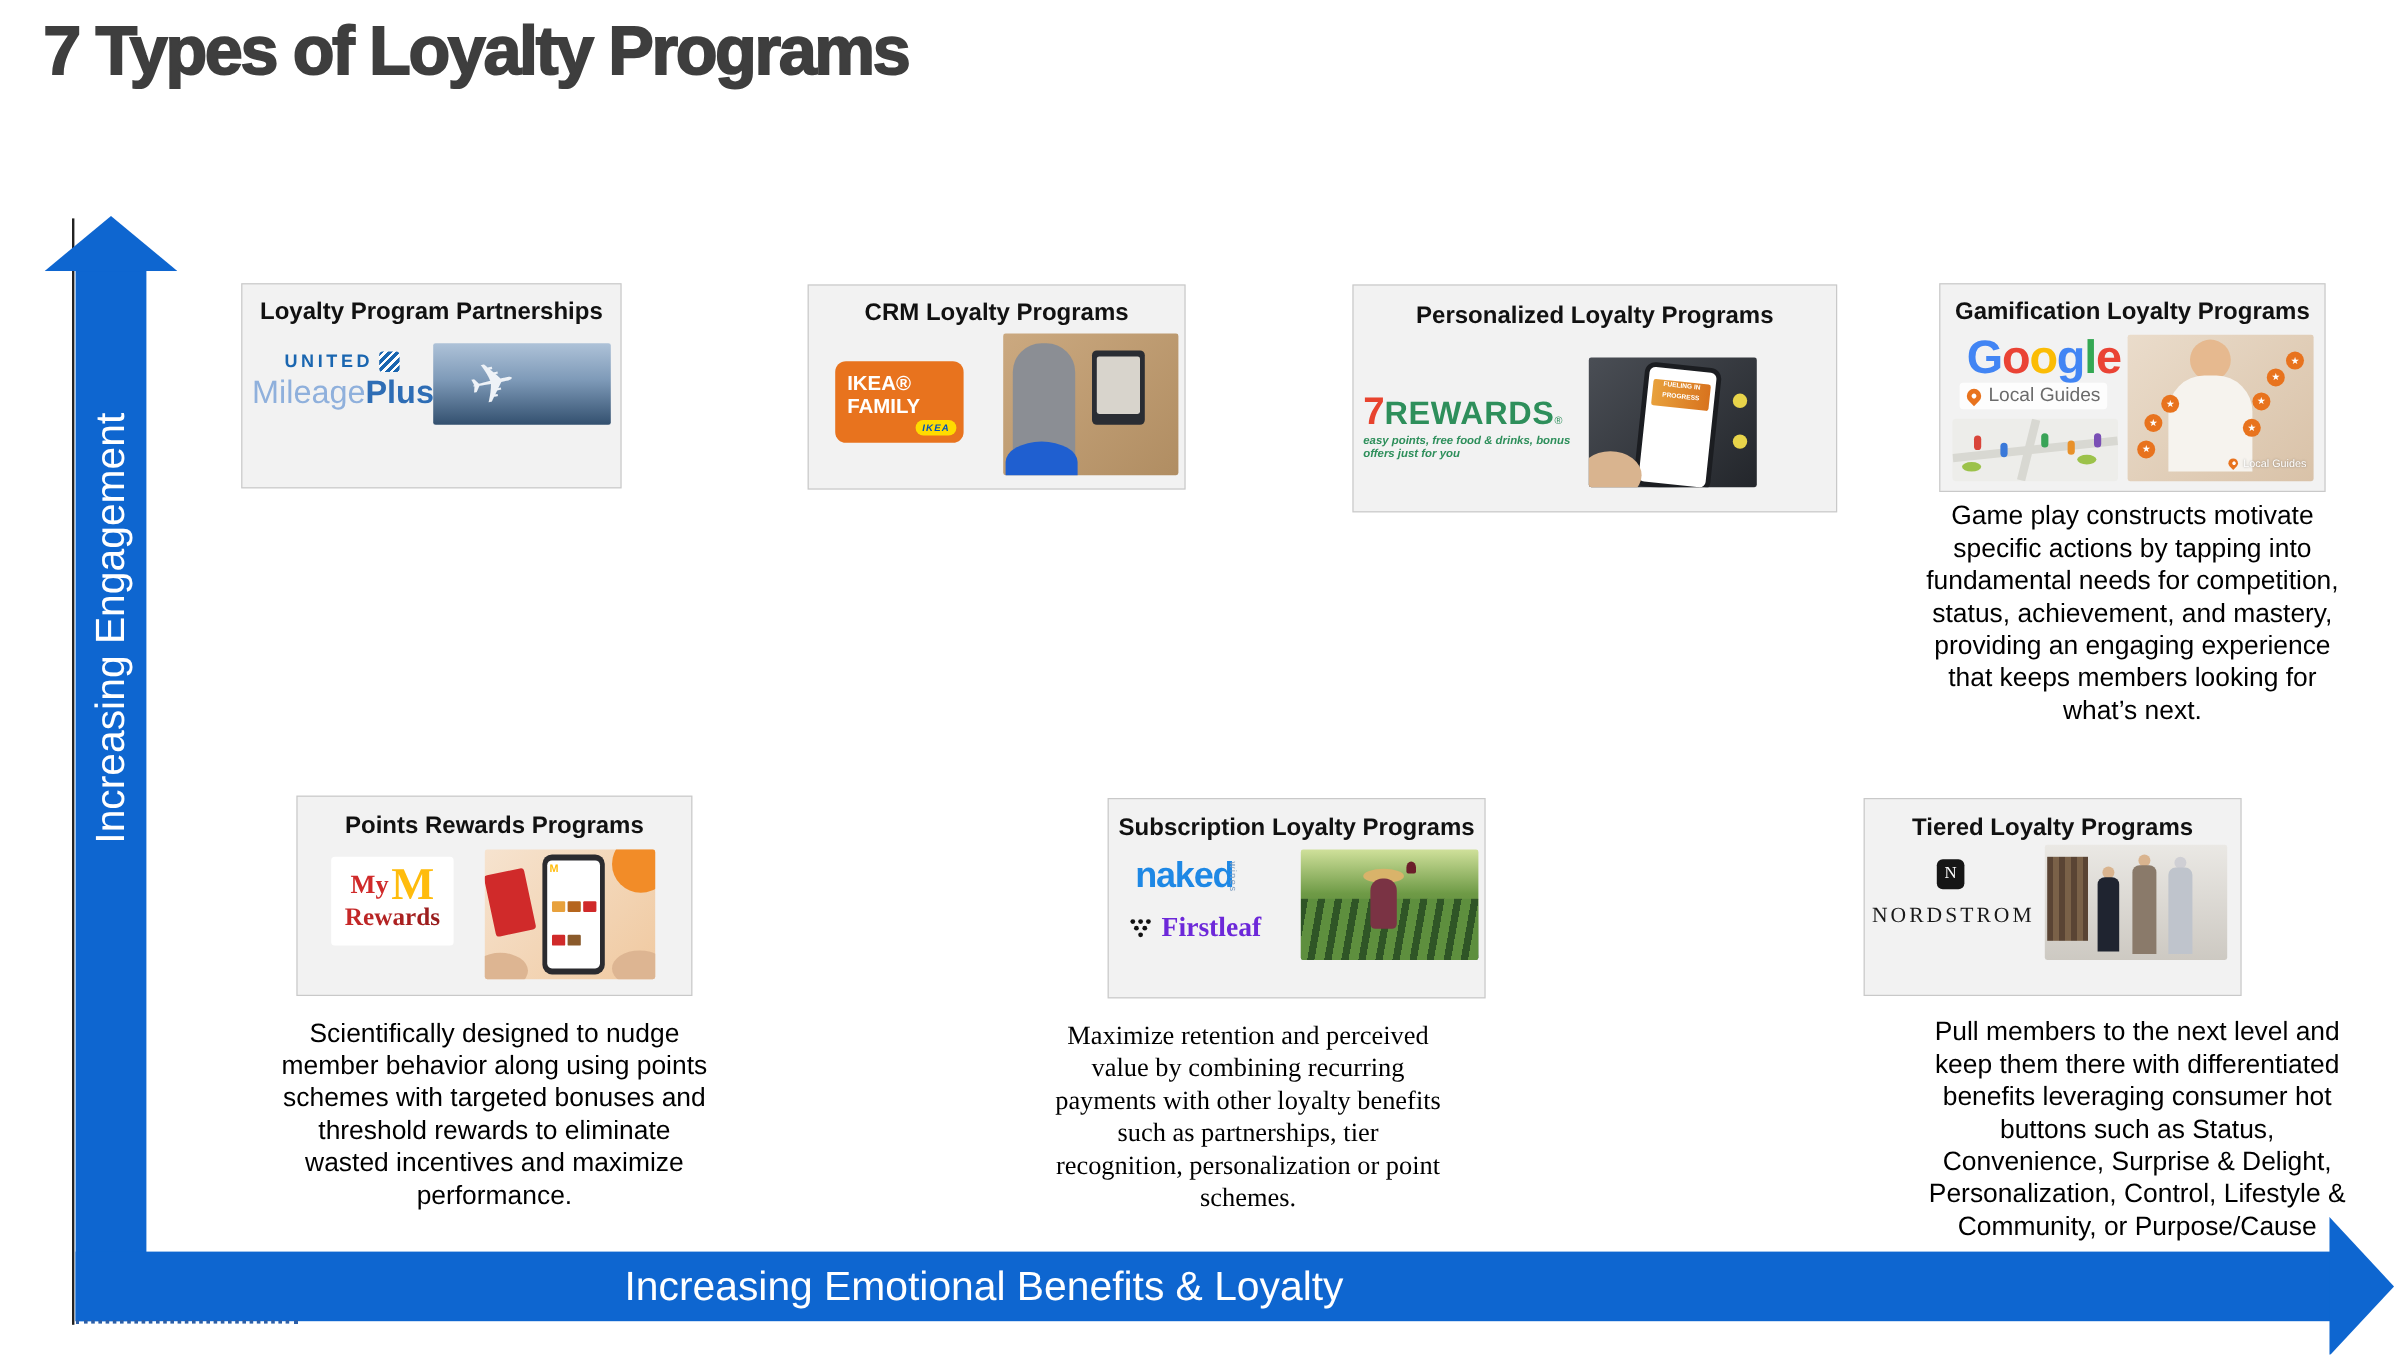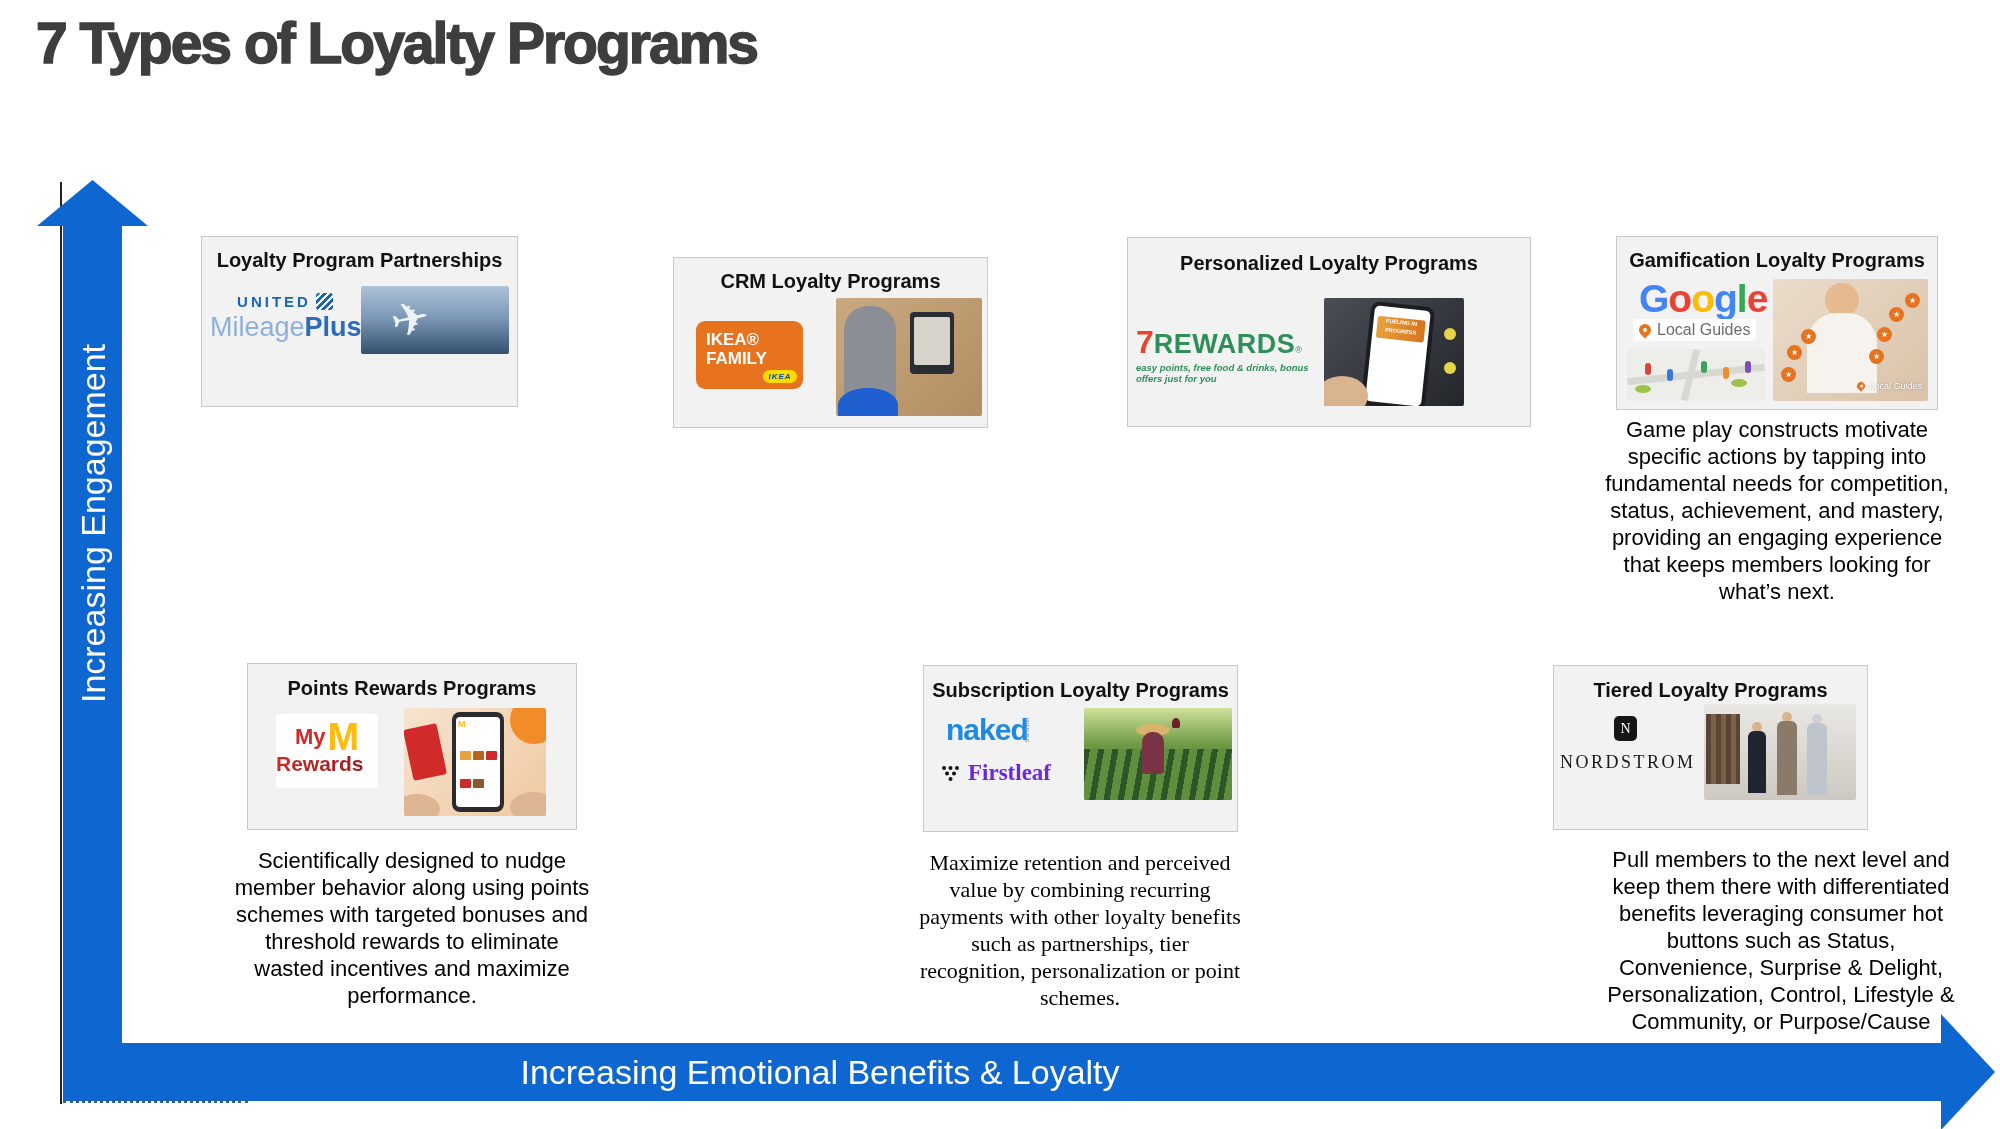--- a/index.html
+++ b/index.html
@@ -100,22 +100,22 @@
   .guide-woman-head{position:absolute;left:52px;top:4px;width:34px;height:34px;background:#E6B98F;
                     border-radius:50%;}
   .guide-woman-body{position:absolute;left:34px;top:34px;width:70px;height:80px;background:#F6F3EE;
                     border-radius:30px 30px 0 0;}
   .guide-label{position:absolute;right:6px;bottom:10px;display:flex;align-items:center;gap:4px;
                color:#fff;font-size:9px;text-shadow:0 0 2px #0006;}
   .pin.small{width:8px;height:8px;}
   .pin.small::after{left:2.5px;top:2.5px;width:3px;height:3px;}
 
   
-  .mcd-box{position:absolute;background:#fff;border-radius:3px;text-align:left;padding-top:8px;
-           box-sizing:border-box;}
+  .mcd-box{position:absolute;background:#fff;border-radius:3px;text-align:center;padding-top:8px;
+           box-sizing:border-box;font-family:Liberation Serif, serif;}
   .mcd-row{display:flex;align-items:center;justify-content:center;gap:2px;}
   .mcd-my{color:#D02A2A;font-size:22px;font-weight:bold;}
   .mcd-m{color:#FFBC0D;font-size:38px;font-weight:900;line-height:30px;}
   .mcd-rewards{color:#C8102E;font-size:21px;font-weight:bold;
                background:linear-gradient(90deg,#D02A2A,#8E1A1A);
                -webkit-background-clip:text;background-clip:text;color:transparent;}
   .photo-mcdapp{background:linear-gradient(135deg,#F6E3CF,#F0C9A0);}
   .mcd-orange{position:absolute;right:-12px;top:-12px;width:48px;height:48px;background:#F28C28;
               border-radius:50%;}
   .mcd-redcard{position:absolute;left:4px;top:18px;width:34px;height:52px;background:#D02A2A;
@@ -182,21 +182,21 @@
       </div>
       <div class="mileage">
         <span class="lt">Mileage</span><span class="bd">Plus</span>
       </div>
     </div>
     <div class="photo photo-plane" style="left:159px;top:49px;width:148px;height:68px;">
       <span class="plane">✈</span>
     </div>
   </div>
 
-  <div class="card" style="left:673px;top:237px;width:315px;height:171px;margin-top:20px;">
+  <div class="card" style="left:673px;top:237px;width:315px;height:171px;">
     <div class="card-title" style="top:12px;">CRM Loyalty Programs</div>
     <div class="ikea-card" style="left:22px;top:63px;width:107px;height:68px;">
       <div>IKEA®</div>
       <div>FAMILY</div>
       <div class="ikea-pill">IKEA</div>
     </div>
     <div class="photo photo-kiosk" style="left:162px;top:40px;width:146px;height:118px;">
       <div class="kiosk-person"></div>
       <div class="kiosk-tablet"></div>
       <div class="kiosk-screen"></div>
@@ -316,21 +316,21 @@
       </svg>
       <span class="fl-name">Firstleaf</span>
     </div>
     <div class="photo photo-vineyard" style="left:160px;top:42px;width:148px;height:92px;">
       <div class="vine-rows"></div>
       <div class="vine-hat"></div>
       <div class="vine-body"></div>
       <div class="vine-glass"></div>
     </div>
   </div>
-  <div class="desc serif" style="left:873px;top:849px;width:414px;">Maximize retention and perceived
+  <div class="desc serif" style="left:833px;top:849px;width:414px;">Maximize retention and perceived
 value by combining recurring
 payments with other loyalty benefits
 such as partnerships, tier
 recognition, personalization or point
 schemes.</div>
 
   <div class="card" style="left:1553px;top:665px;width:315px;height:165px;">
     <div class="card-title" style="top:13px;">Tiered Loyalty Programs</div>
     <div class="nord-badge" style="left:60px;top:50px;">N</div>
     <div class="nord-name" style="left:6px;top:86px;width:132px;">NORDSTROM</div>

